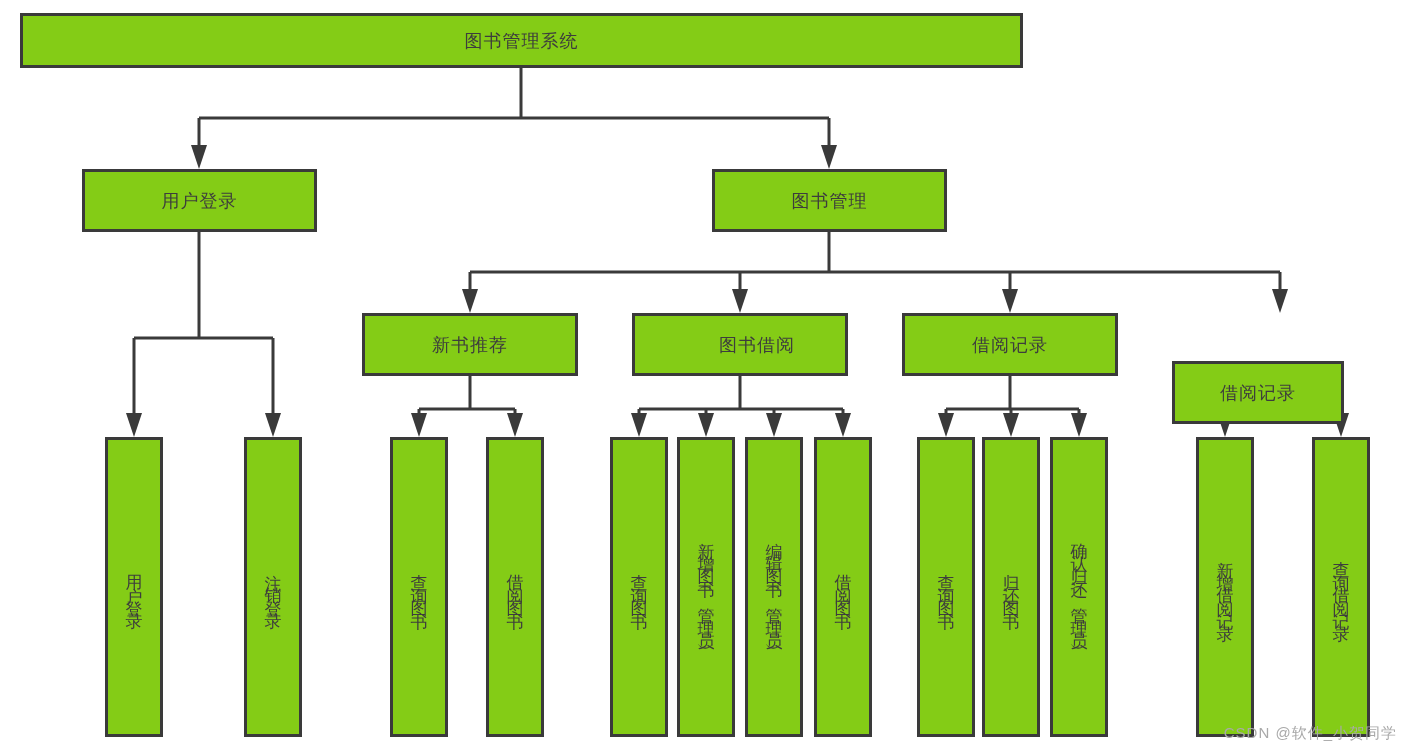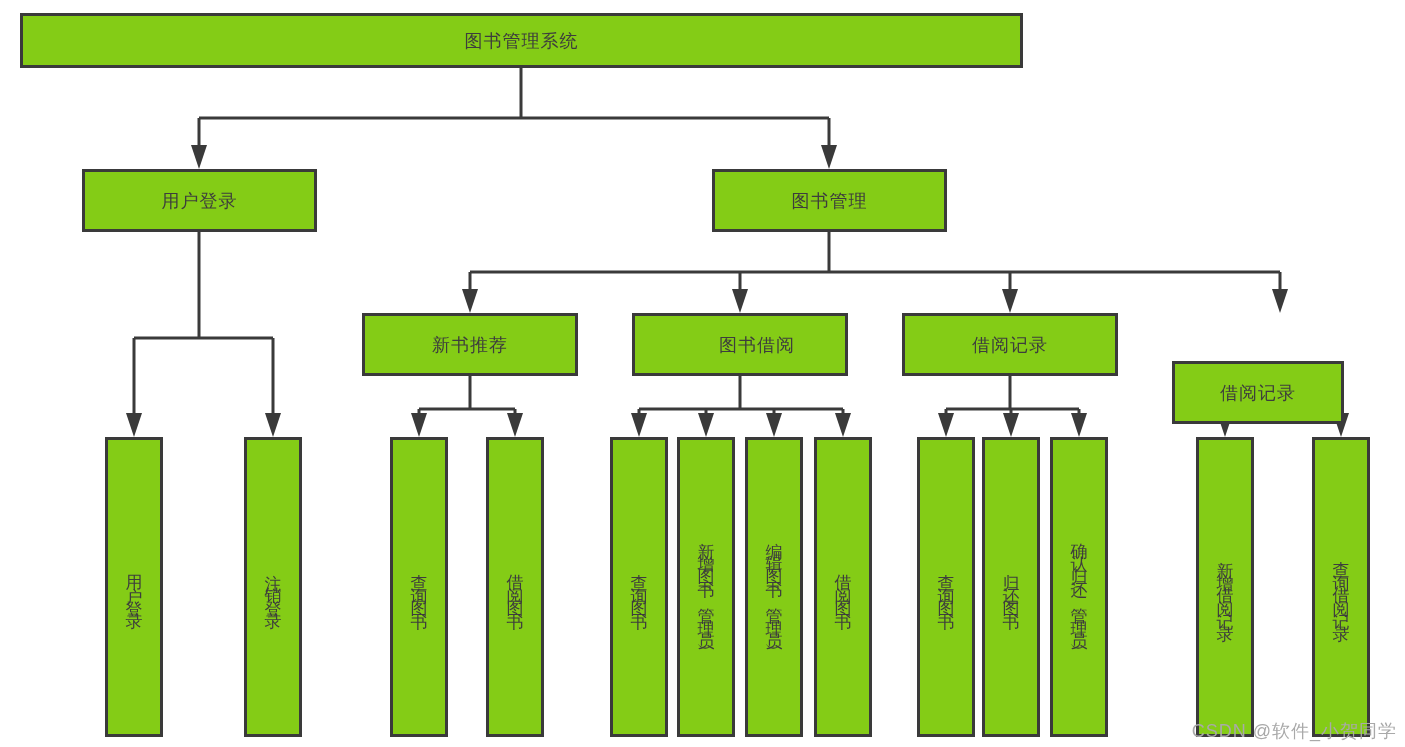--- a/index.html
+++ b/index.html
@@ -32,21 +32,21 @@
     writing-mode: vertical-rl;
     text-orientation: mixed;
     letter-spacing: 13px;
     line-height: 1;
     white-space: nowrap;
   }
   .watermark {
     position: absolute;
     right: 8px;
     bottom: 4px;
-    font-size: 18px;
+    font-size: 15px;
     letter-spacing: 1px;
     color: var(--watermark, #a9a9a9);
     z-index: 5;
   }
 </style>
 </head>
 <body>
 
 <div class="canvas">
 

